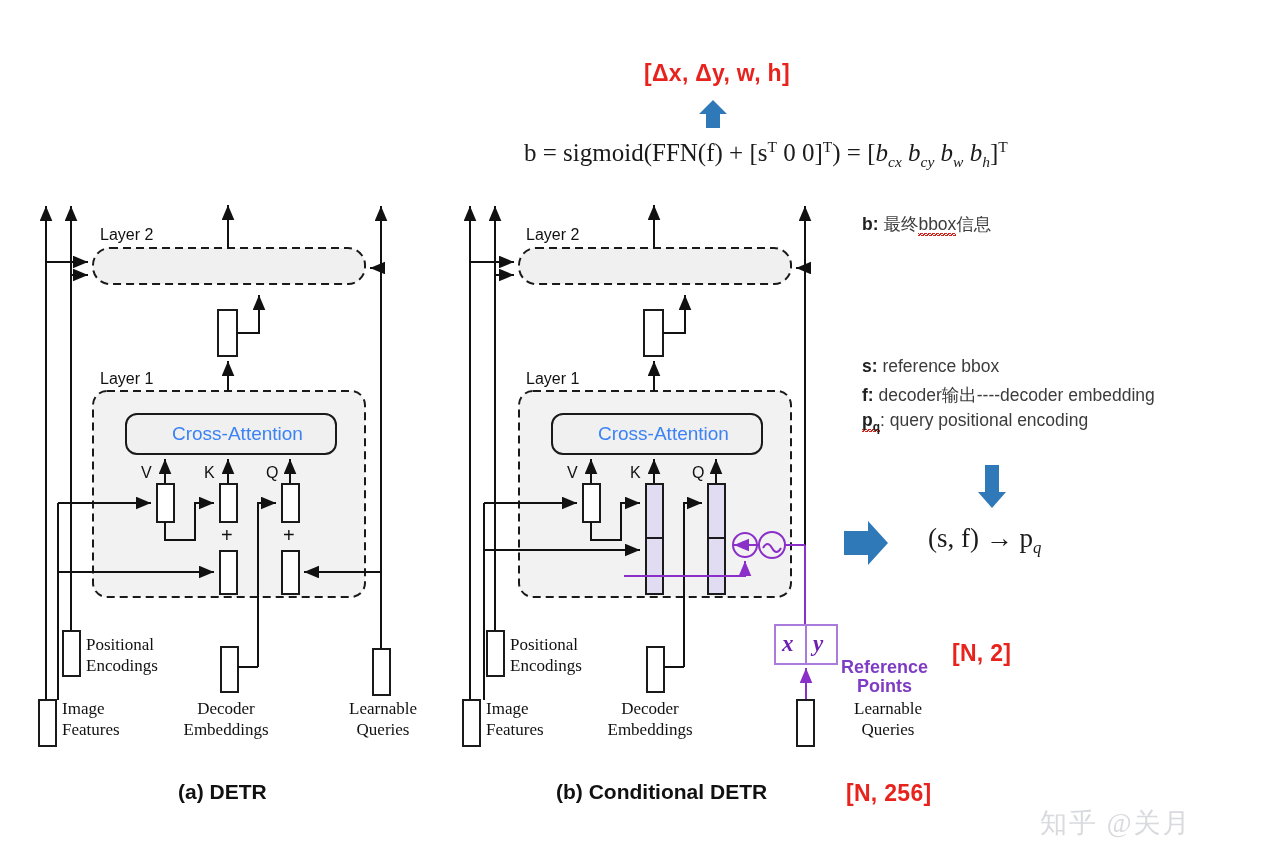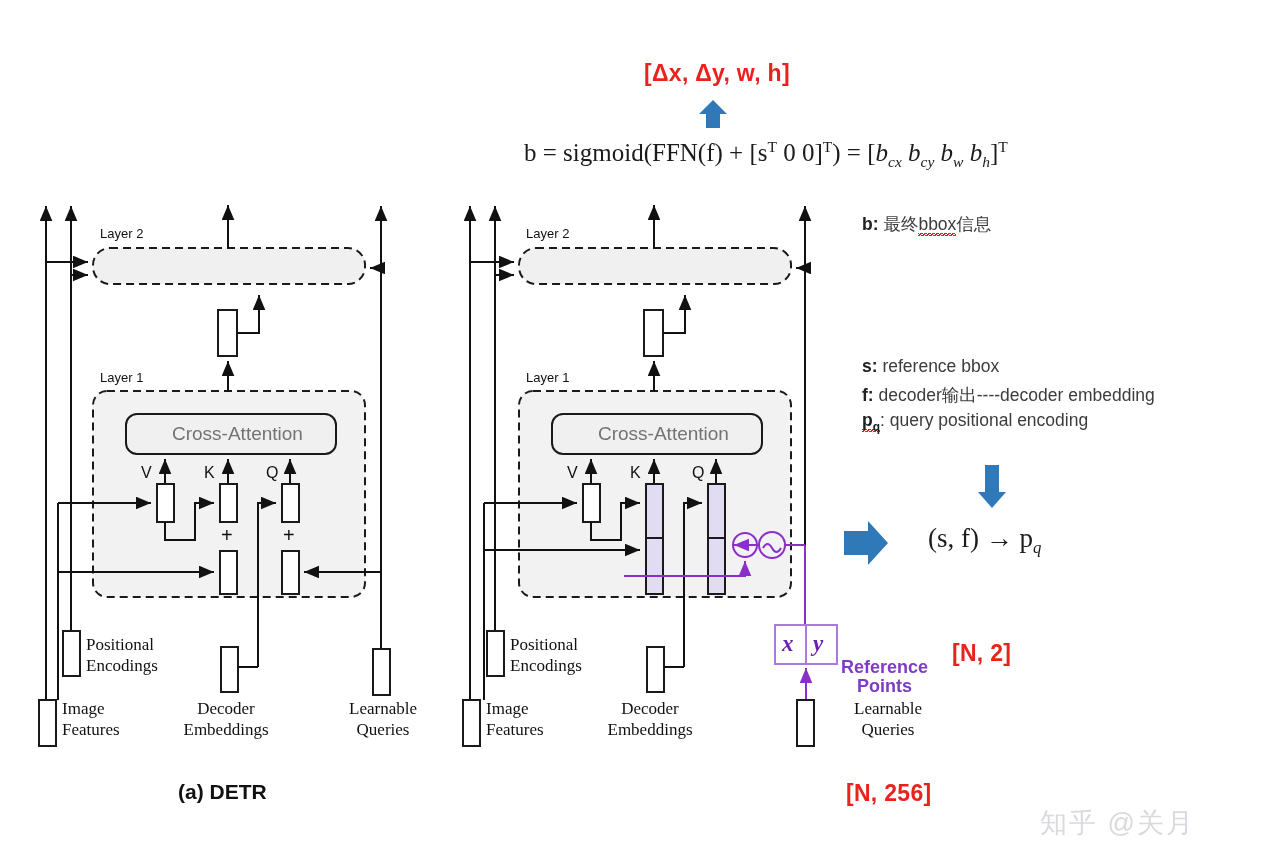--- a/index.html
+++ b/index.html
@@ -44,33 +44,33 @@
   }
   .caption{
     font-size:21px;font-weight:bold;color:#111;white-space:nowrap;
     font-family:"Liberation Sans","DejaVu Sans",sans-serif;
   }
   .vkq{
     font-size:16px;color:#111;
     font-family:"Liberation Sans","DejaVu Sans",sans-serif;
   }
   .plus{font-size:20px;color:#111;font-family:"Liberation Sans",sans-serif;}
-  .xa-label{font-size:19px;color:#737373;font-family:"Liberation Sans","DejaVu Sans",sans-serif;}
-  .layer-name{font-size:13px;color:#111;font-family:"Liberation Sans","DejaVu Sans",sans-serif;}
+  .xa-label{font-size:19px;color:#3b82f6;font-family:"Liberation Sans","DejaVu Sans",sans-serif;}
+  .layer-name{font-size:16px;color:#111;font-family:"Liberation Sans","DejaVu Sans",sans-serif;}
   .ref-txt{
     color:#7e3cc4;font-size:18px;font-weight:600;line-height:1.05;
     text-align:center;font-family:"Liberation Sans","DejaVu Sans",sans-serif;
   }
   .xy{
     color:#6d1fb0;font-style:italic;font-weight:bold;font-size:23px;
     font-family:"Liberation Serif","DejaVu Serif",serif;
   }
   .wm{
     color:#d9dade;font-size:27px;letter-spacing:2px;white-space:nowrap;
-    font-family:Liberation Sans, sans-serif;
+    font-family:Liberation Serif, serif;
   }
 </style>
 </head>
 <body>
 
 <div id="stage">
 
   <svg class="layer" viewBox="0 0 1280 866">
     <defs>
       <marker id="ah" markerWidth="9" markerHeight="9" refX="7.6" refY="3.2" orient="auto">
@@ -294,16 +294,17 @@
     <div>Features</div>
   </div>
   <div class="abs diag-label" style="left:598px;top:698px;line-height:1.25;text-align:center;width:104px;">
     <div>Decoder</div>
     <div>Embeddings</div>
   </div>
   <div class="abs diag-label" style="left:842px;top:698px;line-height:1.25;text-align:center;width:92px;">
     <div>Learnable</div>
     <div>Queries</div>
   </div>
+  <div class="abs caption" style="left:556px;top:780px;">(b) Conditional DETR</div>
 
   <div class="abs wm" style="left:1040px;top:805px;">知乎 @关月</div>
 
 </div>
 
 </body></html>

